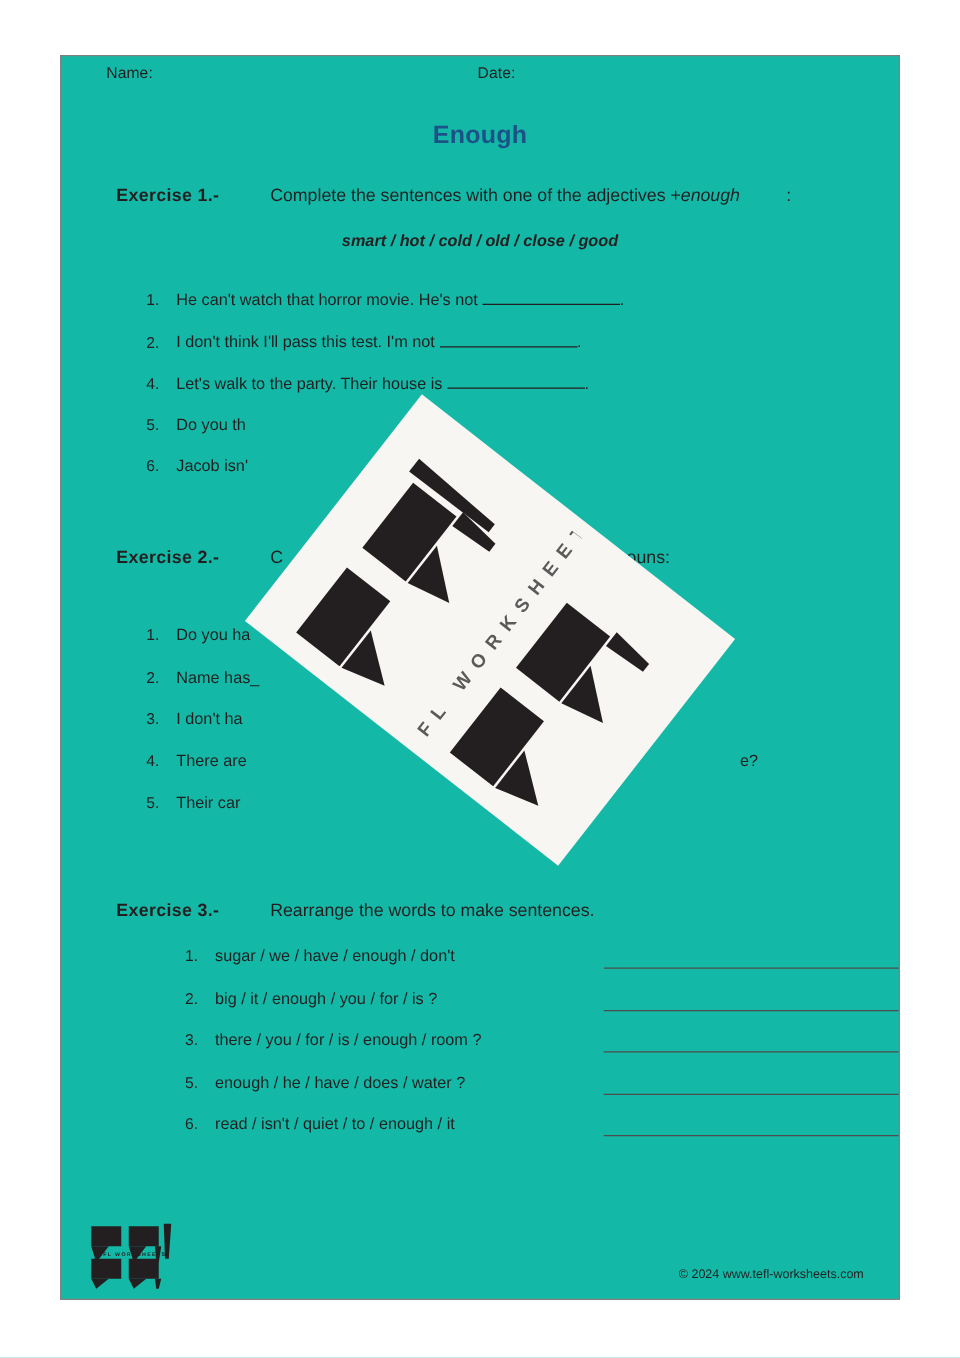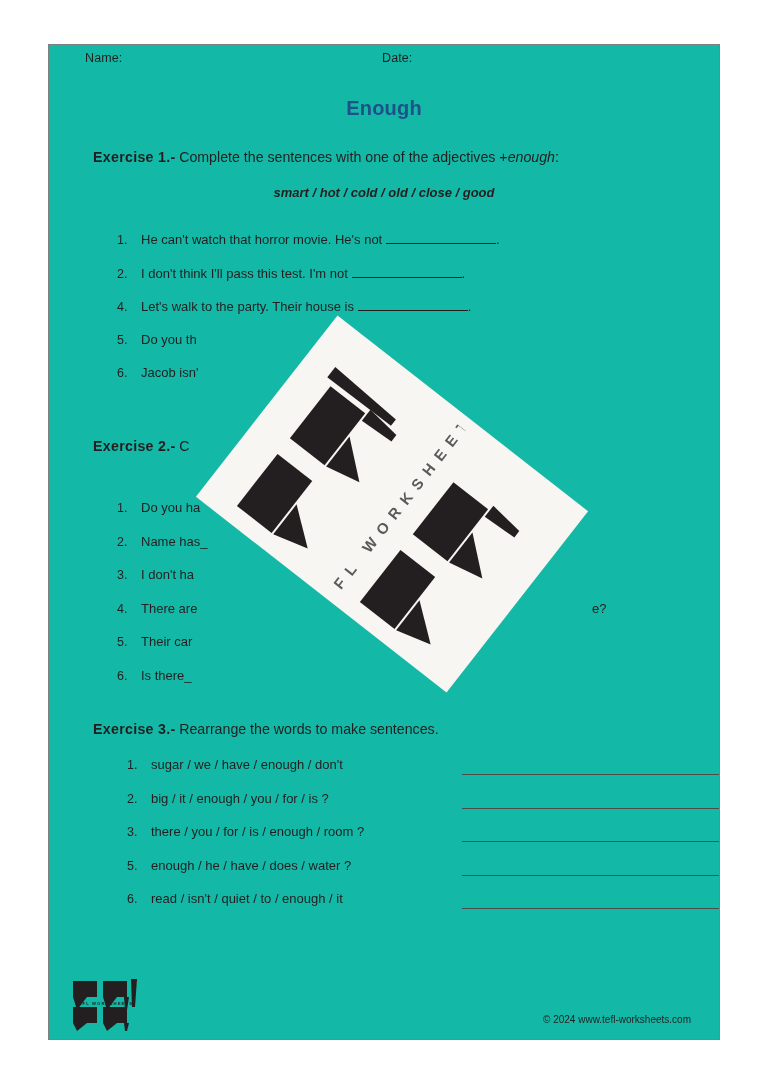--- a/index.html
+++ b/index.html
@@ -67,21 +67,21 @@
     font-size: 14.2px;
     white-space: nowrap;
     color: #231f20;
     line-height: 1.1;
   }
   .exercise-heading .ex-label {
     font-weight: bold;
     letter-spacing: 0.3px;
   }
   .exercise-heading .ex-dash { font-weight: bold; }
-  .exercise-heading .ex-prompt { font-weight: normal; }
+  .exercise-heading .ex-prompt { font-weight: normal; margin-left: 37px; }
   .exercise-heading .ex-italic { font-style: italic; }
 
   #ex1-heading { left: 44px; top: 105px; }
   #ex2-heading { left: 44px; top: 394px; }
   #ex3-heading { left: 44px; top: 677px; }
 
   #ex1-wordbank {
     position: absolute;
     left: 0;
     top: 140px;
@@ -105,21 +105,21 @@
   #ex3-list { left: 78px; top: 712px; width: 572px; }
 
   .item-row {
     position: relative;
     height: 33.6px;
     font-size: 13px;
     color: #231f20;
     white-space: nowrap;
   }
   #ex1-list .item-row, #ex2-list .item-row { height: 33.6px; }
-  #ex3-list .item-row { height: 33.6px; }
+  #ex3-list .item-row { height: 33.6px; margin-left: 21px; }
 
   .item-num {
     display: inline-block;
     width: 24px;
     text-align: left;
     font-size: 12.5px;
   }
   .item-text { display: inline; }
   .blank-inline {
     display: inline-block;
@@ -209,21 +209,20 @@
   <div class="exercise-heading" id="ex2-heading">
     <span class="ex-label">Exercise 2.</span><span class="ex-dash">-</span>
     <span class="ex-prompt">C</span><span style="display:inline-block;width:230px"></span><span class="ex-prompt">nouns:</span>
   </div>
   <ul class="item-list" id="ex2-list">
       <li class="item-row"><span class="item-num">1.</span><span class="item-text">Do you ha</span></li>
       <li class="item-row"><span class="item-num">2.</span><span class="item-text">Name has</span><span>_</span></li>
       <li class="item-row"><span class="item-num">3.</span><span class="item-text">I don't ha</span></li>
       <li class="item-row"><span class="item-num">4.</span><span class="item-text">There are</span><span style="position: absolute; left: 475px;">e?</span></li>
       <li class="item-row"><span class="item-num">5.</span><span class="item-text">Their car</span></li>
-      <li class="item-row"><span class="item-num">6.</span><span class="item-text">Is there</span><span>_</span></li>
     </ul>
 
   <div class="exercise-heading" id="ex3-heading">
     <span class="ex-label">Exercise 3.</span><span class="ex-dash">-</span>
     <span class="ex-prompt">Rearrange the words to make sentences.</span>
   </div>
   <ul class="item-list" id="ex3-list">
       <li class="item-row"><span class="item-num">1.</span><span class="item-text">sugar / we / have / enough / don't</span><span class="answer-line"></span></li>
       <li class="item-row"><span class="item-num">2.</span><span class="item-text">big / it / enough / you / for / is ?</span><span class="answer-line"></span></li>
       <li class="item-row"><span class="item-num">3.</span><span class="item-text">there / you / for / is / enough / room ?</span><span class="answer-line"></span></li>

